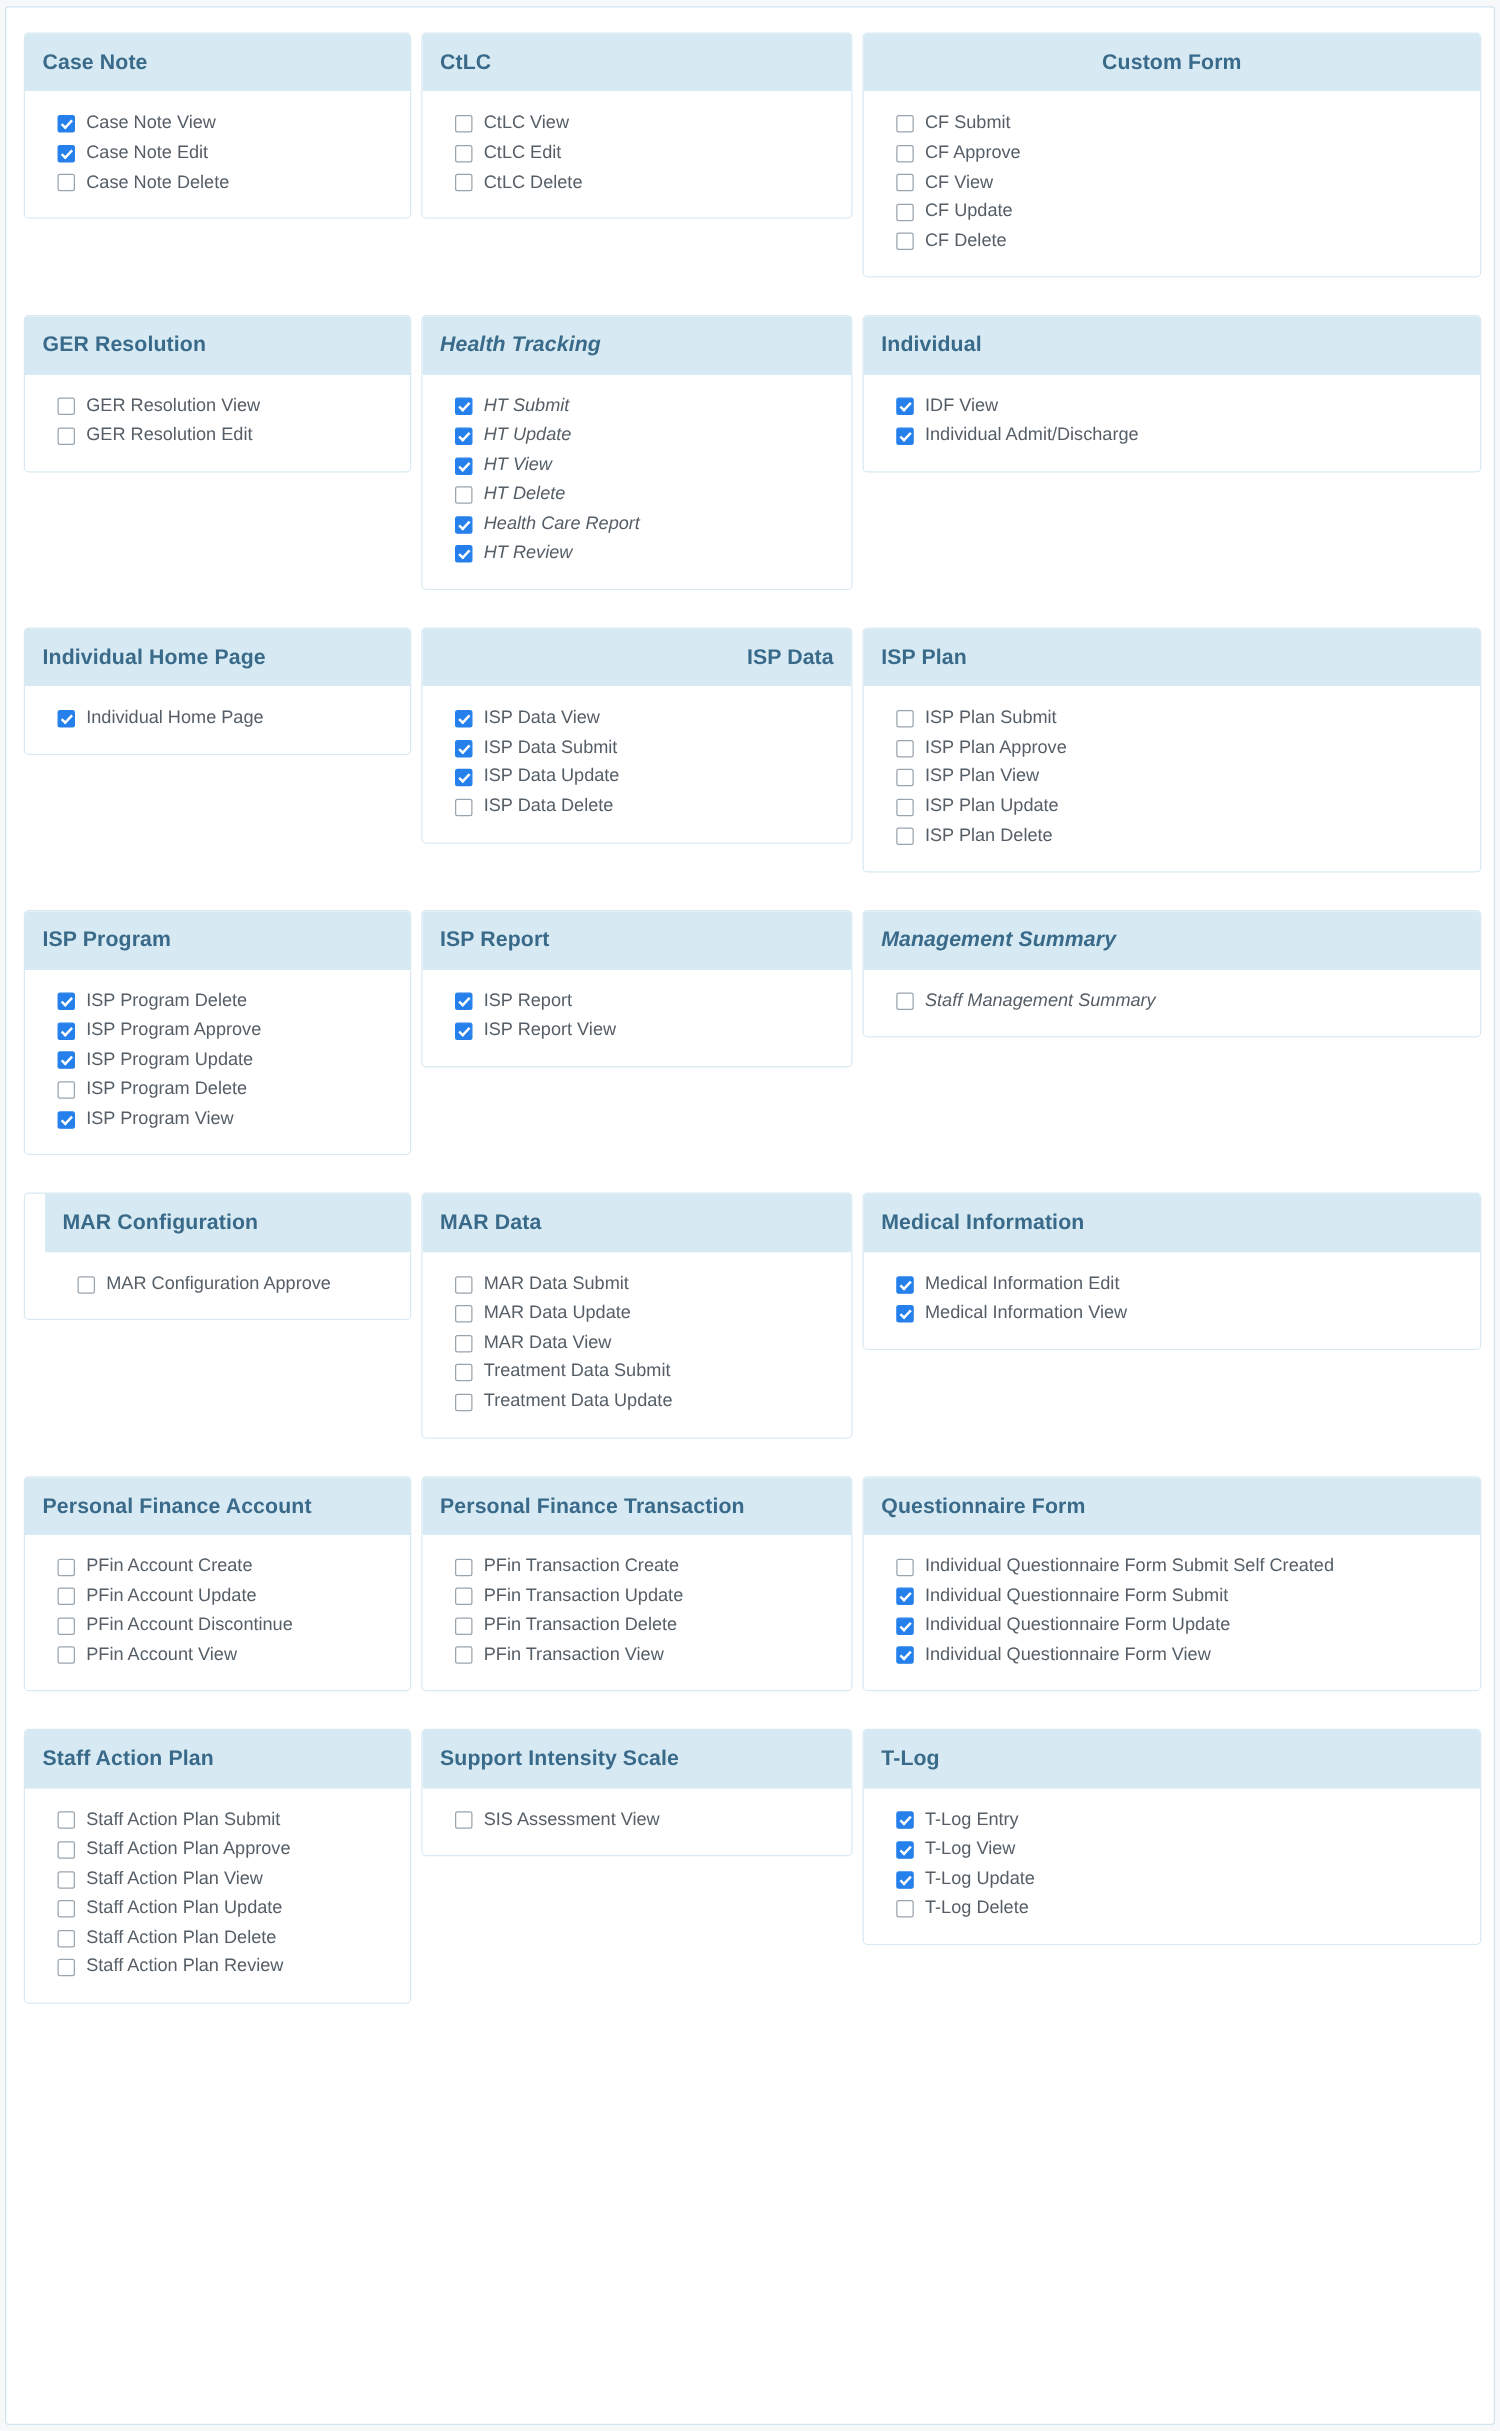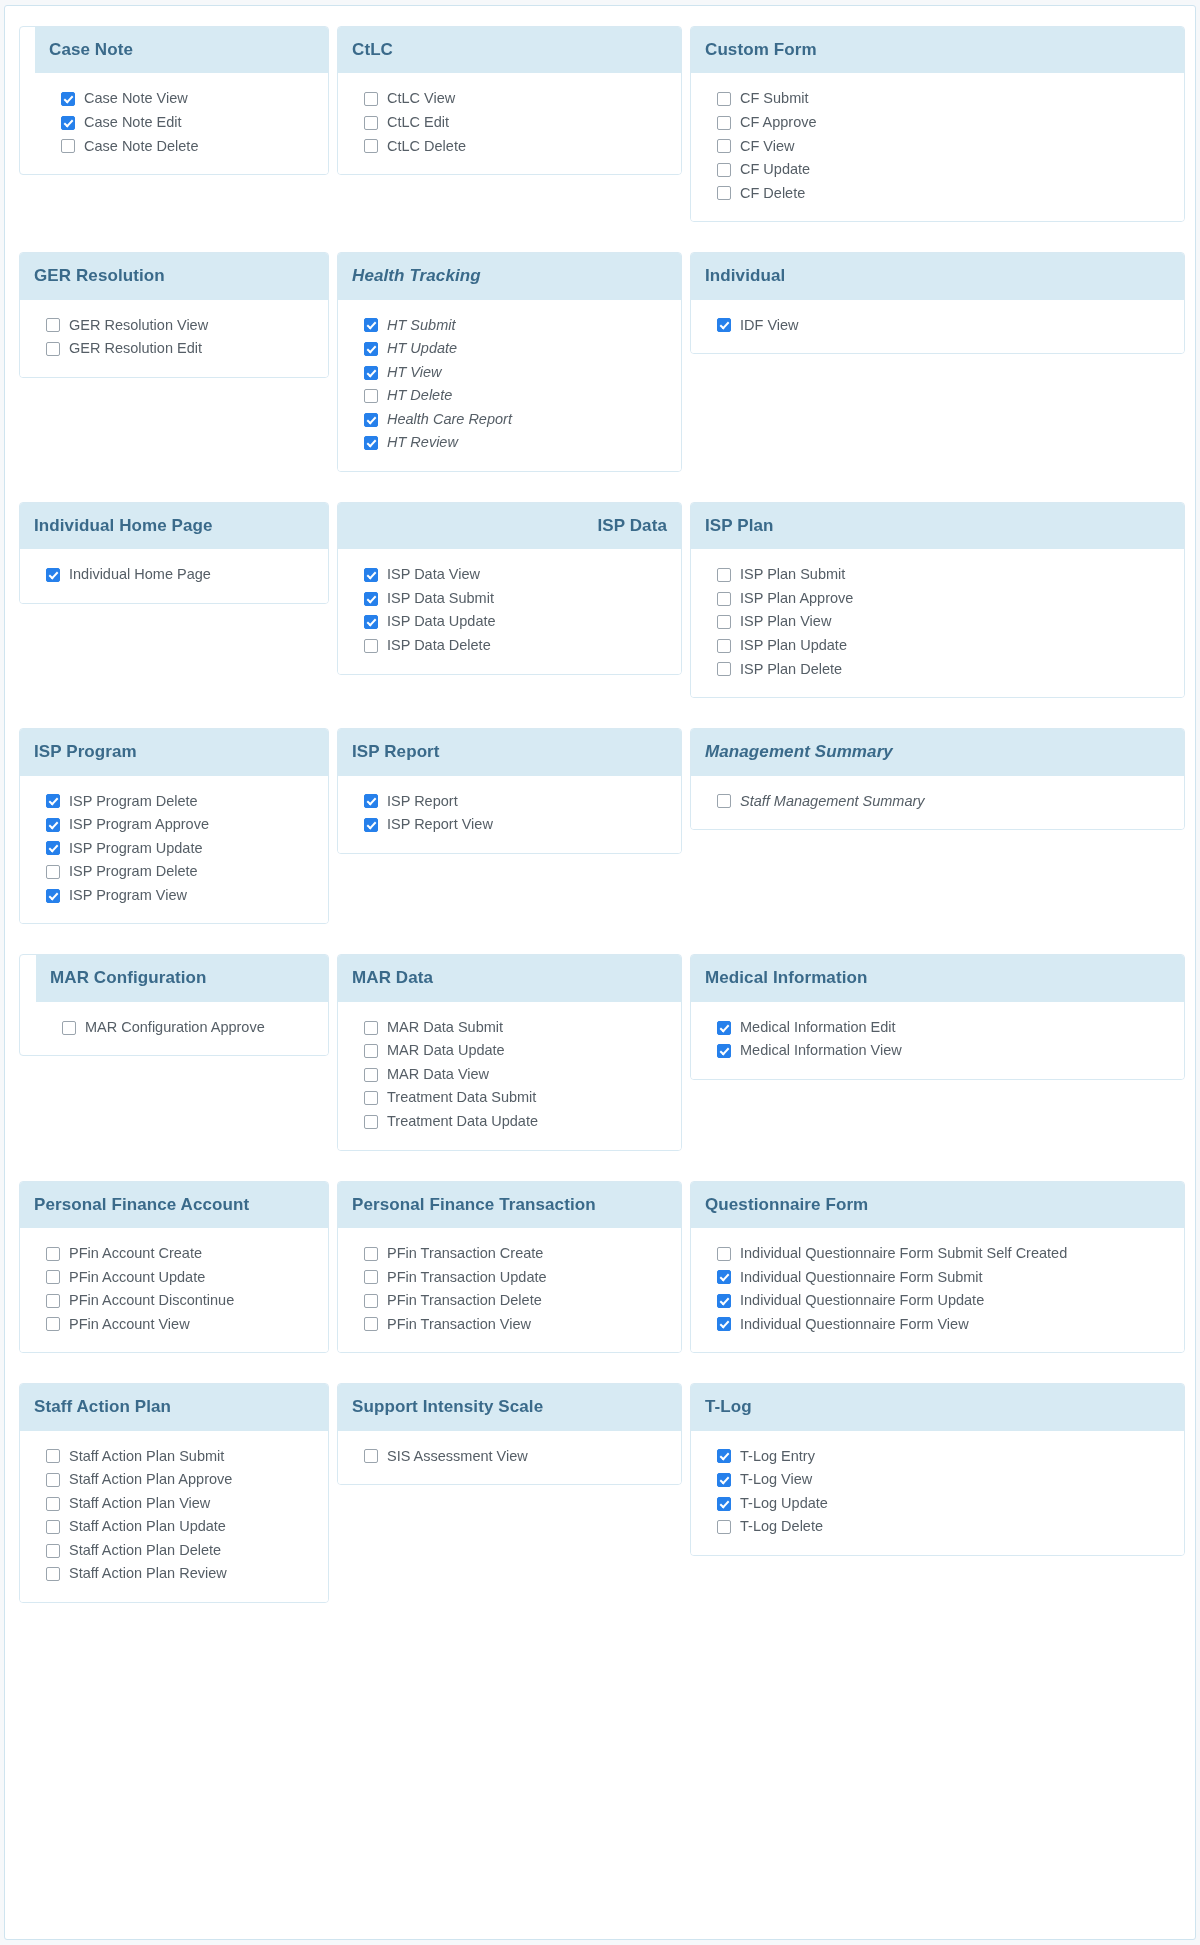--- a/index.html
+++ b/index.html
@@ -91,21 +91,21 @@
     color: #555e66;
     white-space: nowrap;
   }
 </style>
 </head>
 <body>
 
 <div id="root">
   <div class="outer-panel">
     <div class="grid">
-        <div class="card" style="grid-area: 1 / 1; padding-left: 15px;">
+        <div class="card" style="grid-area: 1 / 1;">
           <div class="card-header">Case Note</div>
           <div class="card-body">
             <label class="check-row">
               <span class="cb on"></span>
               <span class="check-label">Case Note View</span>
             </label>
             <label class="check-row">
               <span class="cb on"></span>
               <span class="check-label">Case Note Edit</span>
             </label>
@@ -125,21 +125,21 @@
             <label class="check-row">
               <span class="cb off"></span>
               <span class="check-label">CtLC Edit</span>
             </label>
             <label class="check-row">
               <span class="cb off"></span>
               <span class="check-label">CtLC Delete</span>
             </label>
           </div>
         </div>
-        <div class="card" style="grid-area: 1 / 3;">
+        <div class="card" style="grid-area: 1 / 3; text-align: center;">
           <div class="card-header">Custom Form</div>
           <div class="card-body">
             <label class="check-row">
               <span class="cb off"></span>
               <span class="check-label">CF Submit</span>
             </label>
             <label class="check-row">
               <span class="cb off"></span>
               <span class="check-label">CF Approve</span>
             </label>
@@ -198,20 +198,24 @@
               <span class="check-label">HT Review</span>
             </label>
           </div>
         </div>
         <div class="card" style="grid-area: 2 / 3;">
           <div class="card-header">Individual</div>
           <div class="card-body">
             <label class="check-row">
               <span class="cb on"></span>
               <span class="check-label">IDF View</span>
+            </label>
+            <label class="check-row">
+              <span class="cb on"></span>
+              <span class="check-label">Individual Admit/Discharge</span>
             </label>
           </div>
         </div>
         <div class="card" style="grid-area: 3 / 1;">
           <div class="card-header">Individual Home Page</div>
           <div class="card-body">
             <label class="check-row">
               <span class="cb on"></span>
               <span class="check-label">Individual Home Page</span>
             </label>

